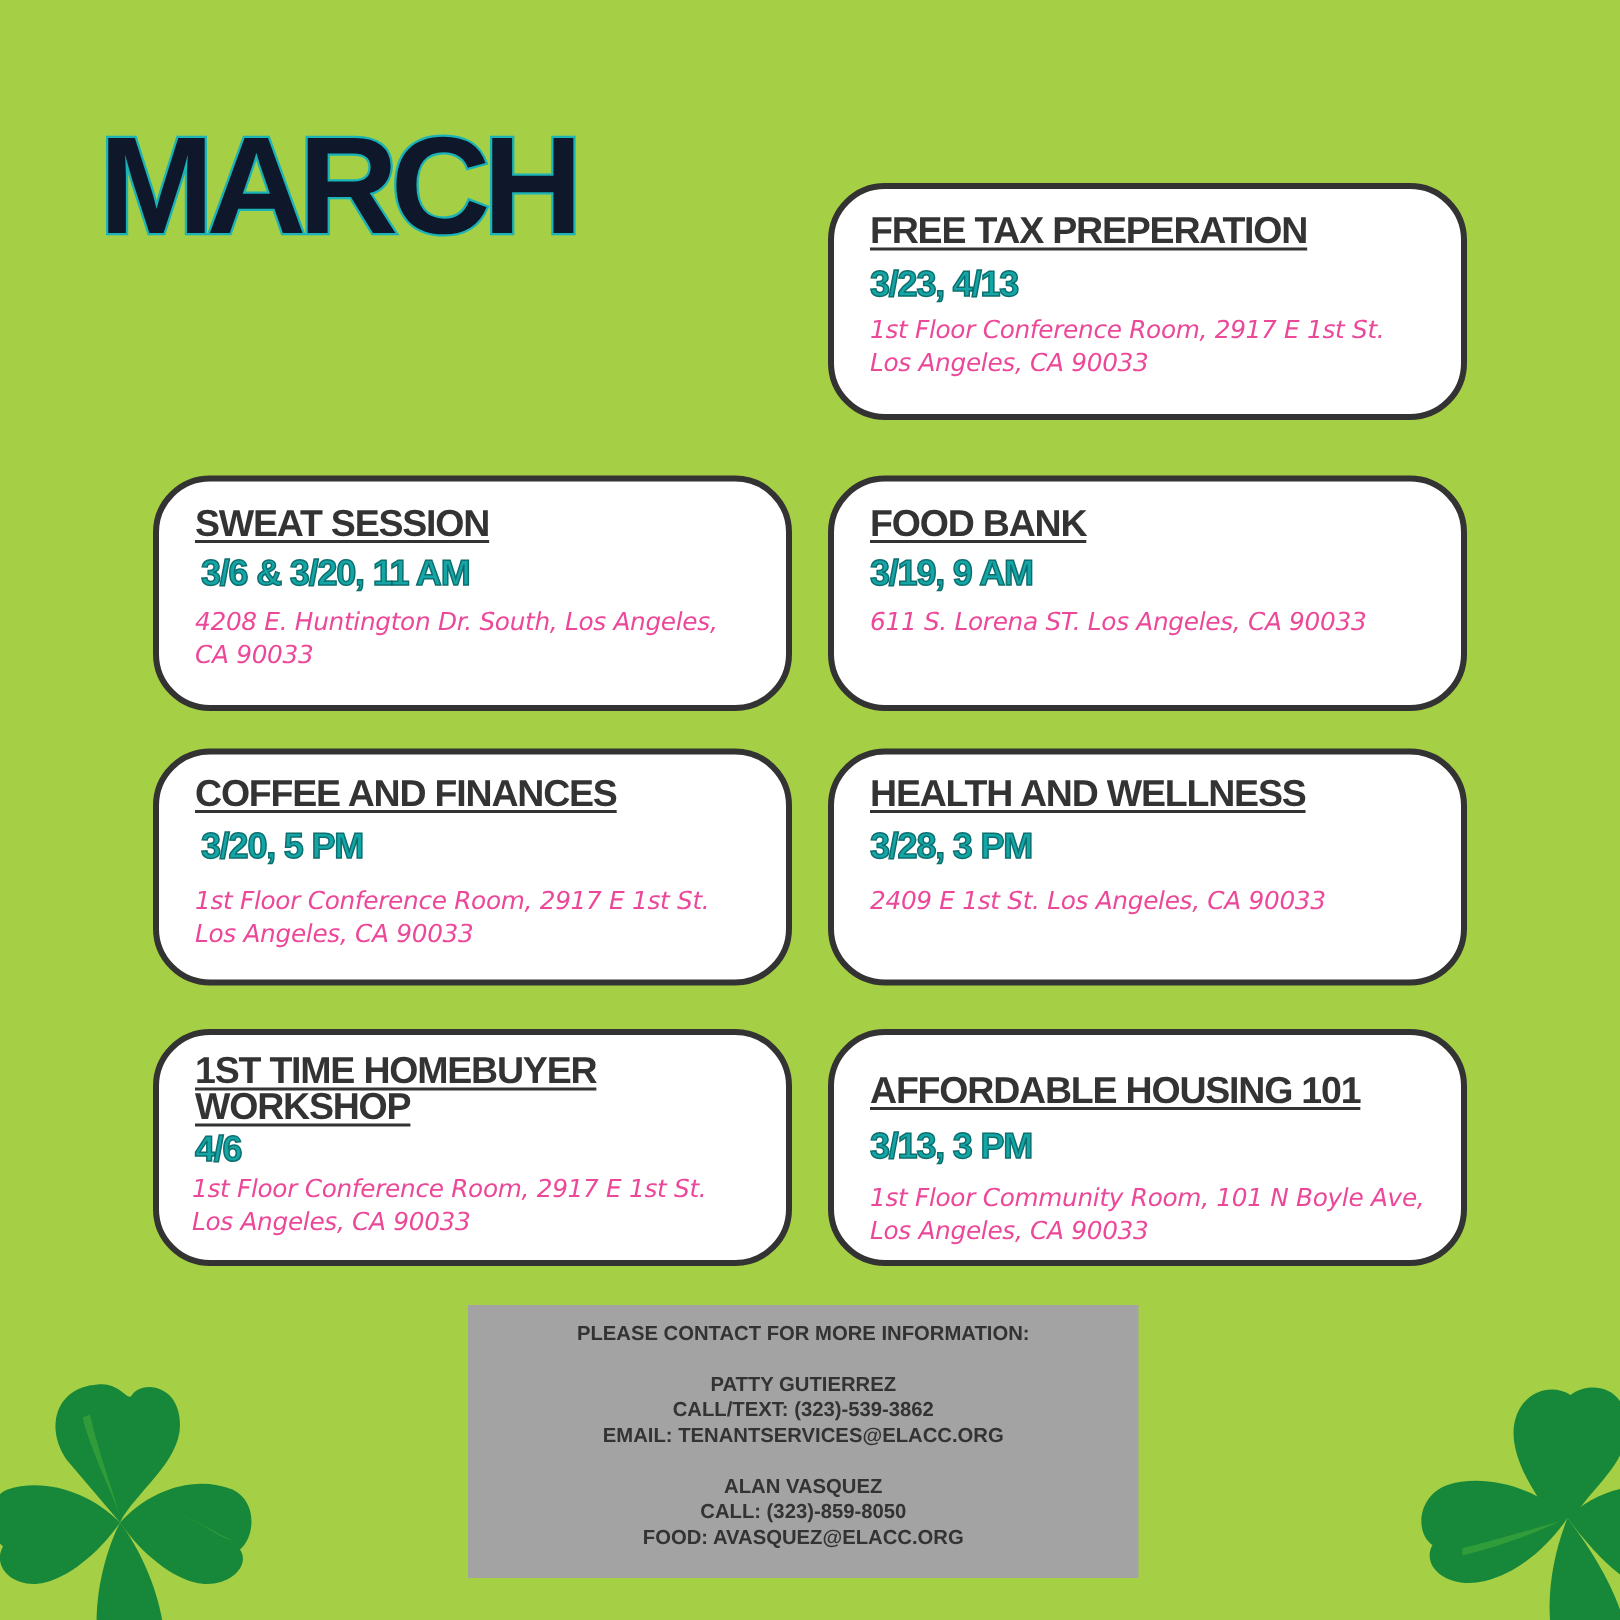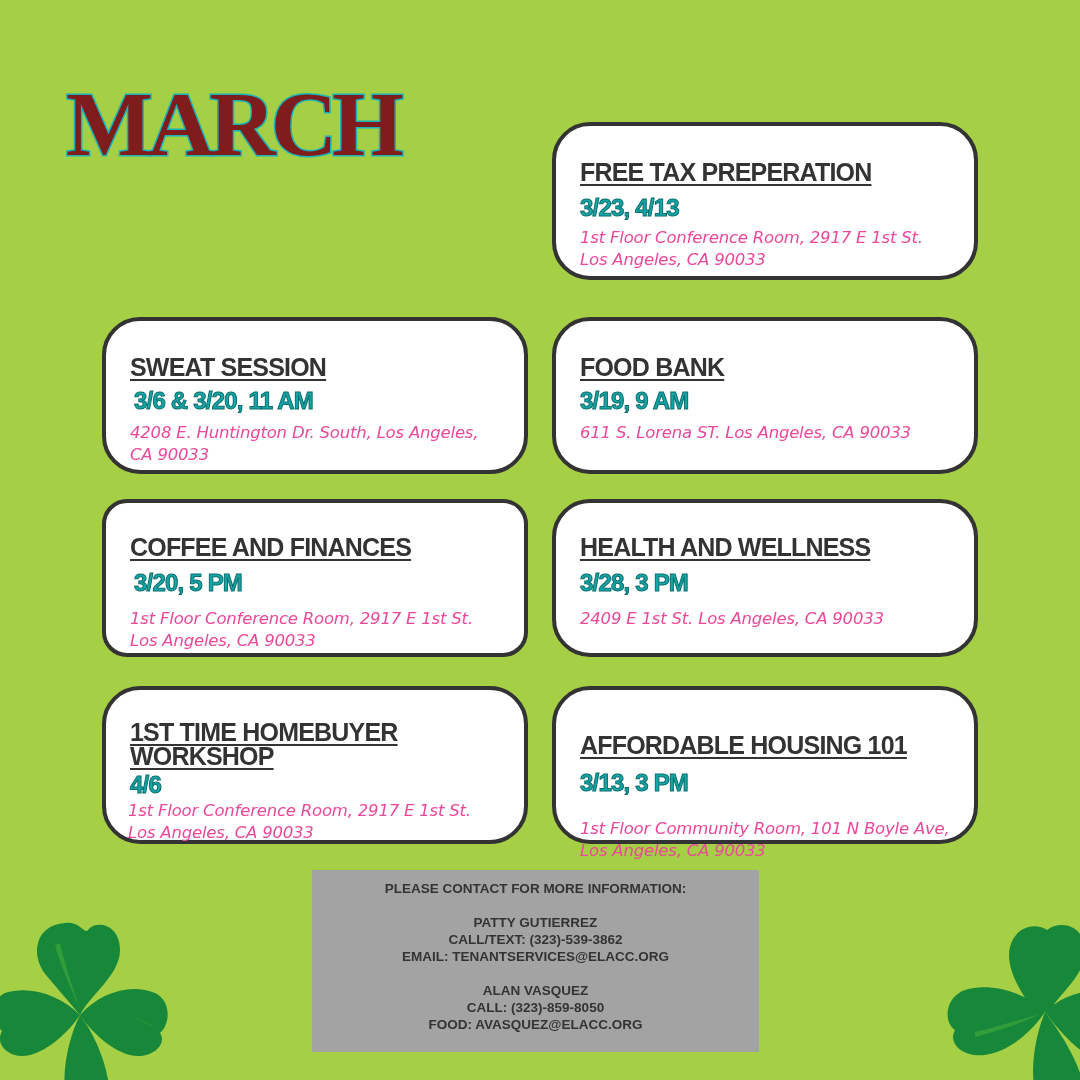--- a/index.html
+++ b/index.html
@@ -1,51 +1,51 @@
 <!DOCTYPE html>
 <html><head>
 <meta charset="utf-8">
 <style>
   * { box-sizing: border-box; margin: 0; padding: 0; }
   html, body { width: 1080px; height: 1080px; overflow: hidden; }
   body { background: #a5cf45; position: relative; font-family: "Liberation Sans", sans-serif; }
 
   .title {
     position: absolute; left: 66px; top: 78px;
-    font-family: Liberation Serif, serif; font-weight: bold;
-    font-size: 92px; letter-spacing: -5px; color: #7f1d1d;
+    font-family: Liberation Sans, sans-serif; font-weight: bold;
+    font-size: 92px; letter-spacing: -5px; color: #0f172a;
     -webkit-text-stroke: 3px #19b3b8; paint-order: stroke fill;
     line-height: 1;
   }
 
   .card {
     position: absolute; background: #ffffff;
     border: 4px solid #333333; border-radius: 38px;
-    padding: 18px 20px 0 24px;
+    padding: 0 20px 0 24px;
   }
   .card .name {
     font-family: "Liberation Sans", sans-serif; font-weight: bold;
     font-size: 25px; color: #333333; letter-spacing: -0.8px;
     text-decoration: underline; text-decoration-thickness: 2px;
     text-underline-offset: 3px; line-height: 25px;
   }
   .card .when {
     font-family: "Liberation Sans", sans-serif; font-weight: bold;
     font-size: 24px; color: #14a6a6; letter-spacing: -0.8px;
     -webkit-text-stroke: 1px #0d6e6e; line-height: 30px;
   }
   .card .where {
     font-family: "DejaVu Sans", sans-serif; font-style: italic;
     font-size: 16.5px; color: #ec4899; line-height: 22px; letter-spacing: -0.2px;
   }
 
   #c-tax   { left: 552px; top: 122px; width: 426px; height: 158px; }
   #c-sweat { left: 102px; top: 317px; width: 426px; height: 157px; }
   #c-food  { left: 552px; top: 317px; width: 426px; height: 157px; }
-  #c-coffee{ left: 102px; top: 499px; width: 426px; height: 158px; border-radius: 25px; }
+  #c-coffee{ left: 102px; top: 499px; width: 426px; height: 158px; }
   #c-health{ left: 552px; top: 499px; width: 426px; height: 158px; }
   #c-home  { left: 102px; top: 686px; width: 426px; height: 158px; }
   #c-afford{ left: 552px; top: 686px; width: 426px; height: 158px; }
 
   .contact {
     position: absolute; left: 312px; top: 870px; width: 447px; height: 182px;
     background: #a3a3a3; text-align: center;
     font-family: "Liberation Sans", sans-serif; font-weight: bold;
     font-size: 13.5px; color: #333333; line-height: 17px; padding-top: 10px;
   }
@@ -97,21 +97,21 @@
     <span style="text-decoration:underline;text-decoration-thickness:2px;text-underline-offset:3px">WORKSHOP</span>
   </div>
   <div class="when" style="margin-top:2px">4/6</div>
   <div class="where" style="margin-left:-2px">1st Floor Conference Room, 2917 E 1st St.</div>
   <div class="where" style="margin-left:-2px">Los Angeles, CA 90033</div>
 </div>
 
 <div class="card" id="c-afford">
   <div class="name" style="margin-top:25px">AFFORDABLE HOUSING 101</div>
   <div class="when" style="margin-top:10px">3/13, 3 PM</div>
-  <div class="where" style="margin-top:20px">1st Floor Community Room, 101 N Boyle Ave,</div>
+  <div class="where" style="margin-top:8px">1st Floor Community Room, 101 N Boyle Ave,</div>
   <div class="where">Los Angeles, CA 90033</div>
 </div>
 
 <div class="contact">
   <div>PLEASE CONTACT FOR MORE INFORMATION:</div>
   <div class="gap"></div>
   <div>PATTY GUTIERREZ</div>
   <div>CALL/TEXT: (323)-539-3862</div>
   <div>EMAIL: TENANTSERVICES@ELACC.ORG</div>
   <div class="gap"></div>

